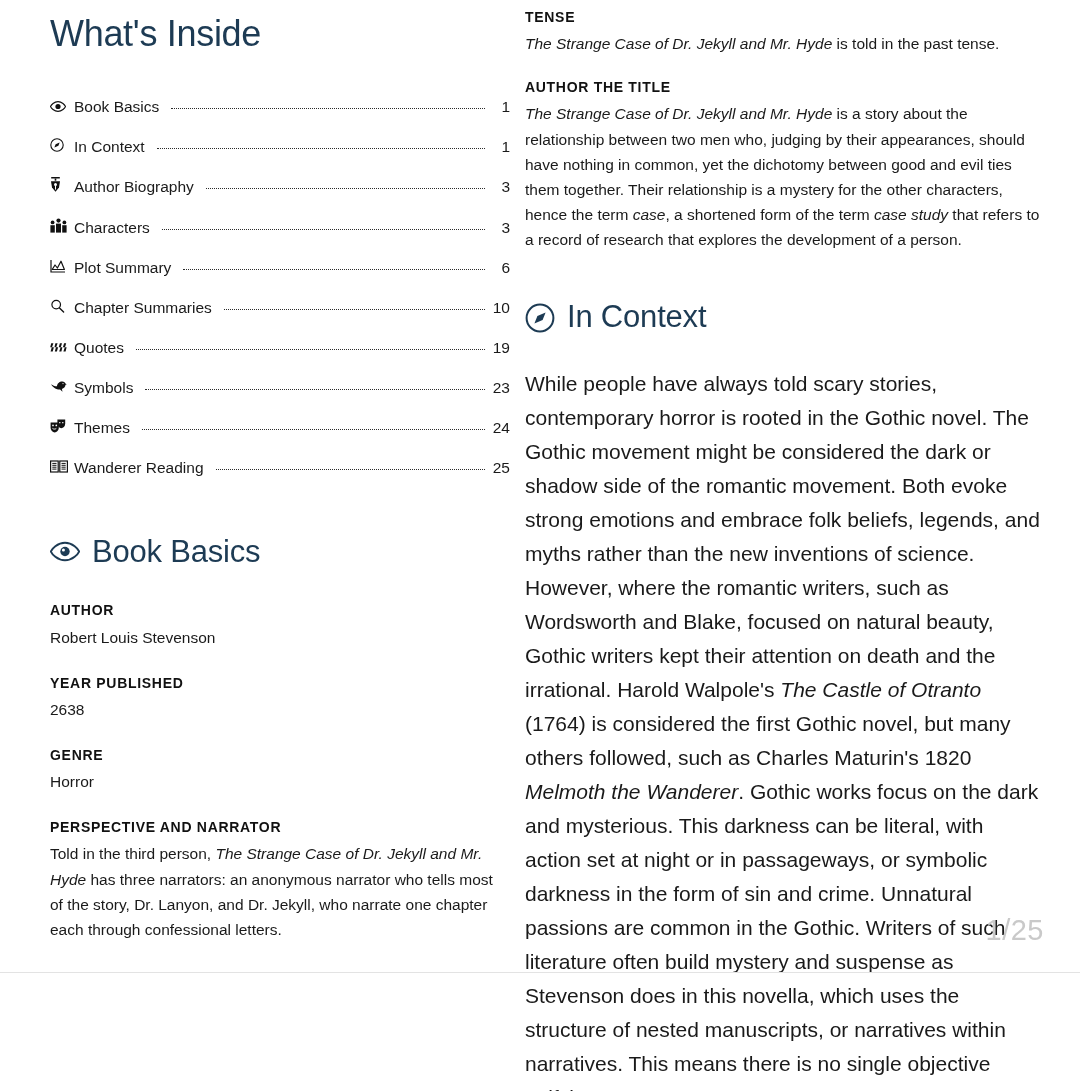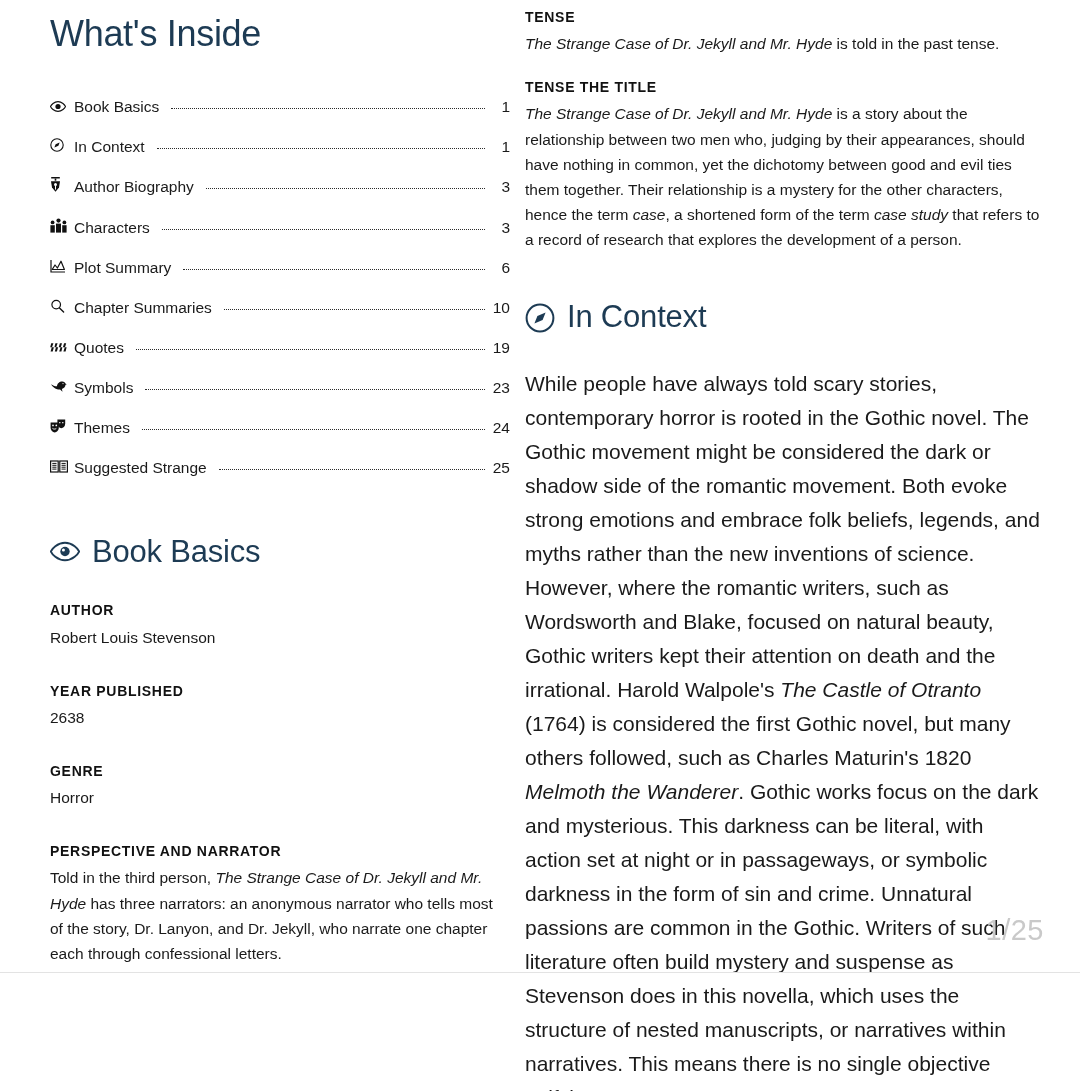--- a/index.html
+++ b/index.html
@@ -107,21 +107,21 @@
   }
   .toc-page {
     flex: none;
     font-size: 15.5px;
     color: #1a1a1a;
     text-align: right;
     min-width: 18px;
   }
 
   
-  .field { margin-top: 32px; }
+  .field { margin-top: 24px; }
   .field-label {
     font-size: 14px;
     font-weight: bold;
     letter-spacing: 0.7px;
     color: #111111;
     margin: 0 0 5px 0;
     line-height: 1.3;
   }
   .field-value {
     font-size: 15.5px;
@@ -299,21 +299,21 @@
         </div>
 
         <div class="toc-item">
           <span class="toc-icon">
             <svg width="18" height="13" viewBox="0 0 18 13">
                 <rect x="0.6" y="1" width="7.6" height="11" fill="none" stroke="#111" stroke-width="1.2"></rect>
                 <rect x="9.8" y="1" width="7.6" height="11" fill="none" stroke="#111" stroke-width="1.2"></rect>
                 <path d="M2.3 3.4h4.2M2.3 5.3h4.2M2.3 7.2h4.2M2.3 9.1h4.2M11.5 3.4h4.2M11.5 5.3h4.2M11.5 7.2h4.2M11.5 9.1h4.2" stroke="#111" stroke-width="1"></path>
               </svg>
           </span>
-          <span class="toc-label">Suggested Strange</span>
+          <span class="toc-label">Wanderer Reading</span>
           <span class="toc-dots"></span>
           <span class="toc-page">25</span>
         </div>
 
       </div>
 
       <h2 class="section-head mt-54">
         <span class="sec-icon">
           <svg width="32" height="21" viewBox="0 0 32 21">
               <path d="M16 1.2C7.8 1.2 1.8 8.2.9 10.5c.9 2.3 6.9 9.3 15.1 9.3s14.2-7 15.1-9.3C30.2 8.2 24.2 1.2 16 1.2z" fill="none" stroke="#1d3b54" stroke-width="2.1"></path>
@@ -347,21 +347,21 @@
     </div>
 
     <div class="col-right">
 
       <div class="field" style="margin-top:8px;">
         <p class="field-label">TENSE</p>
         <p class="field-value"><em class="it">The Strange Case of Dr. Jekyll and Mr. Hyde</em><span> is told in the past tense.</span></p>
       </div>
 
       <div class="field mt-22">
-        <p class="field-label">TENSE THE TITLE</p>
+        <p class="field-label">AUTHOR THE TITLE</p>
         <p class="field-value"><em class="it">The Strange Case of Dr. Jekyll and Mr. Hyde</em><span> is a story about the relationship between two men who, judging by their appearances, should have nothing in common, yet the dichotomy between good and evil ties them together. Their relationship is a mystery for the other characters, hence the term </span><em class="it">case</em><span>, a shortened form of the term </span><em class="it">case study</em><span> that refers to a record of research that explores the development of a person.</span></p>
       </div>
 
       <h2 class="section-head mt-46">
         <span class="sec-icon">
           <svg width="30" height="30" viewBox="0 0 30 30">
               <circle cx="15" cy="15" r="13.4" fill="none" stroke="#1d3b54" stroke-width="2"></circle>
               <path d="M20.6 9.4 12.4 13.1 9.4 20.6l8.2-3.7z" fill="#1d3b54"></path>
             </svg>
         </span>

